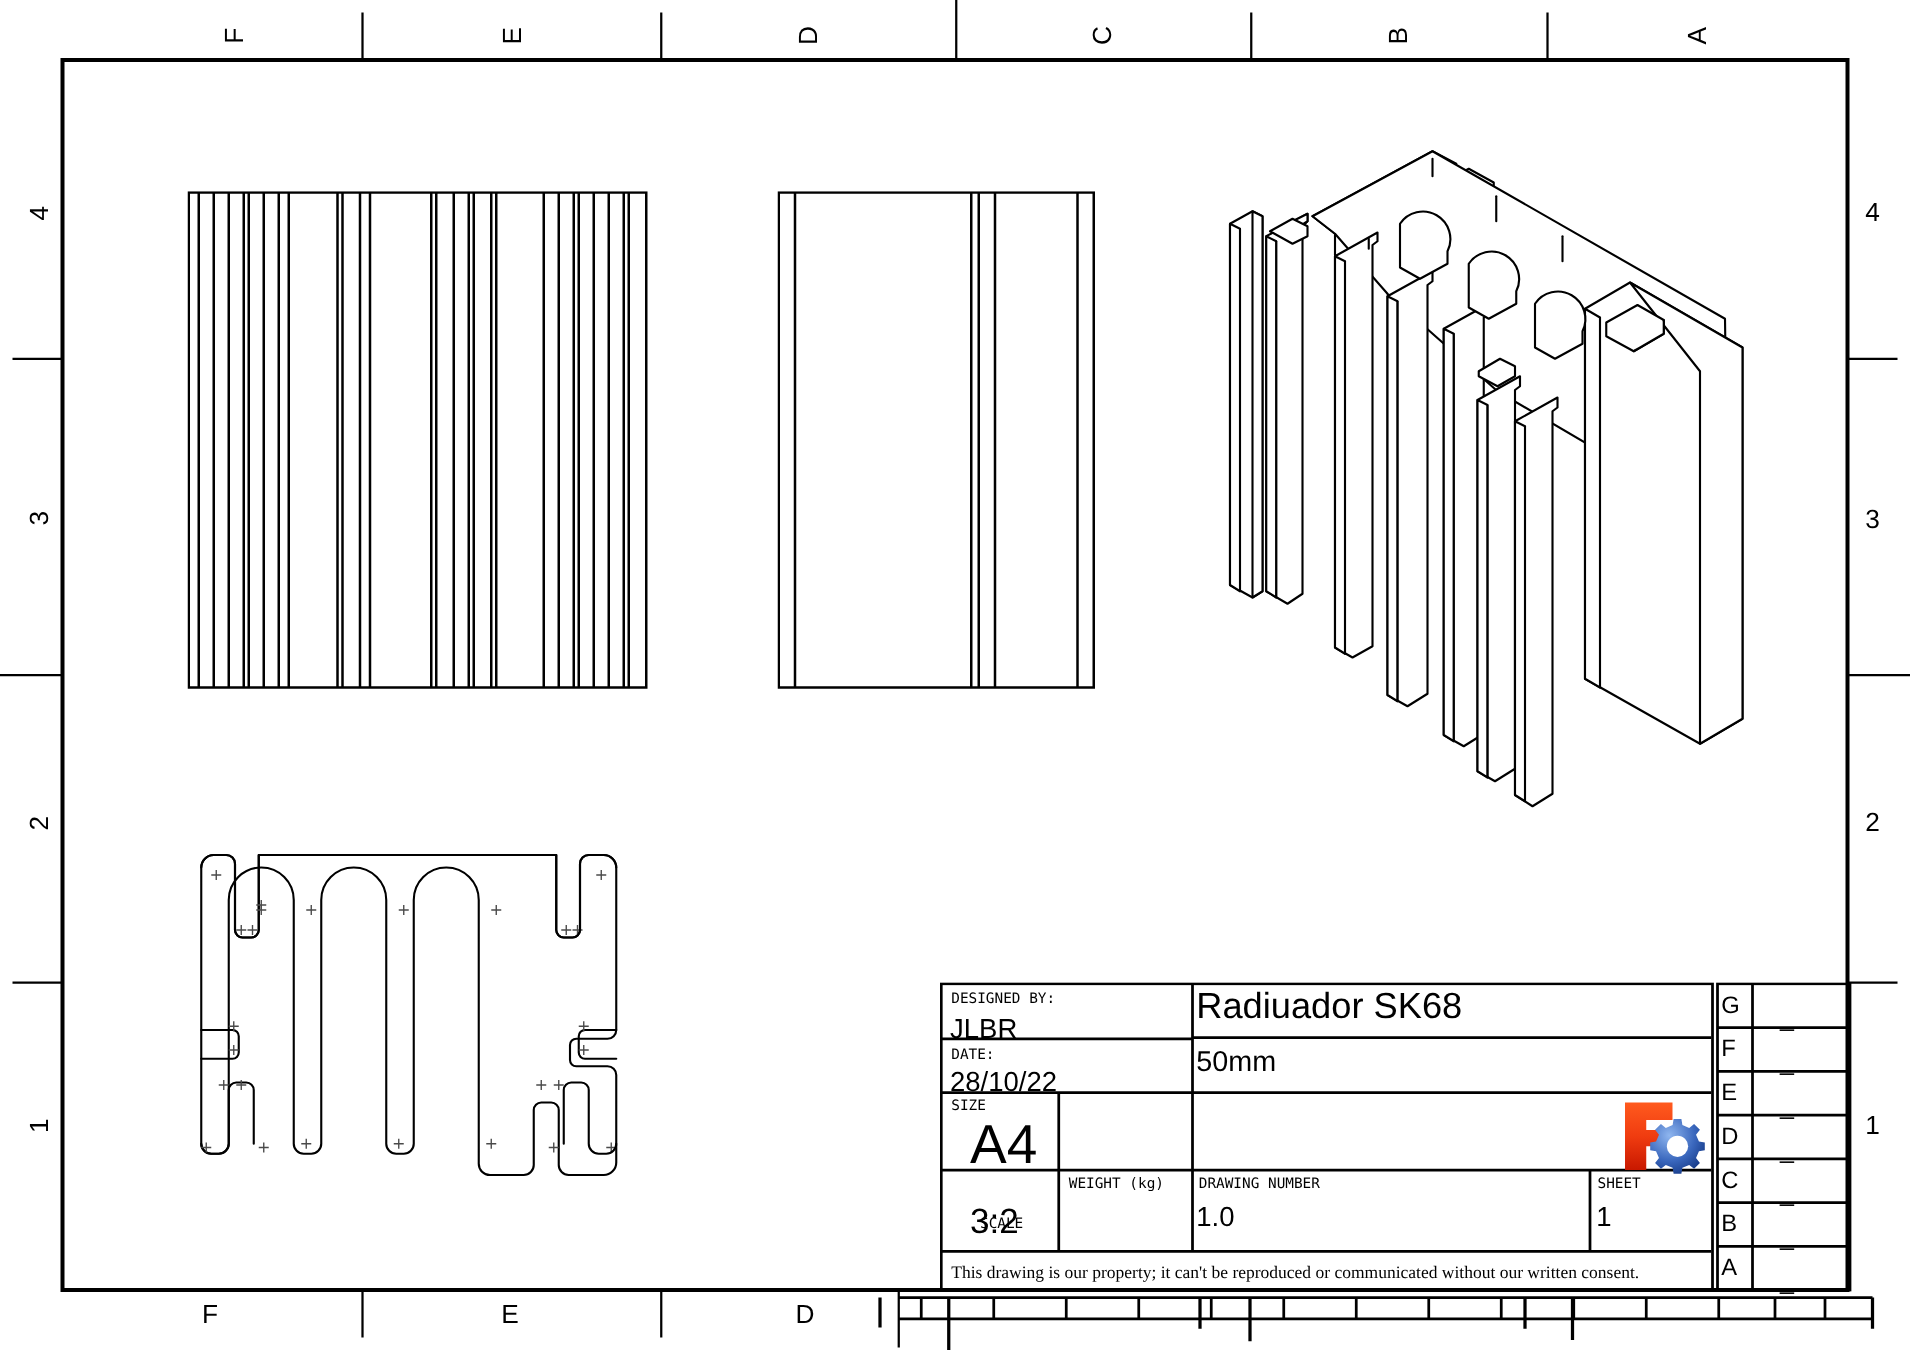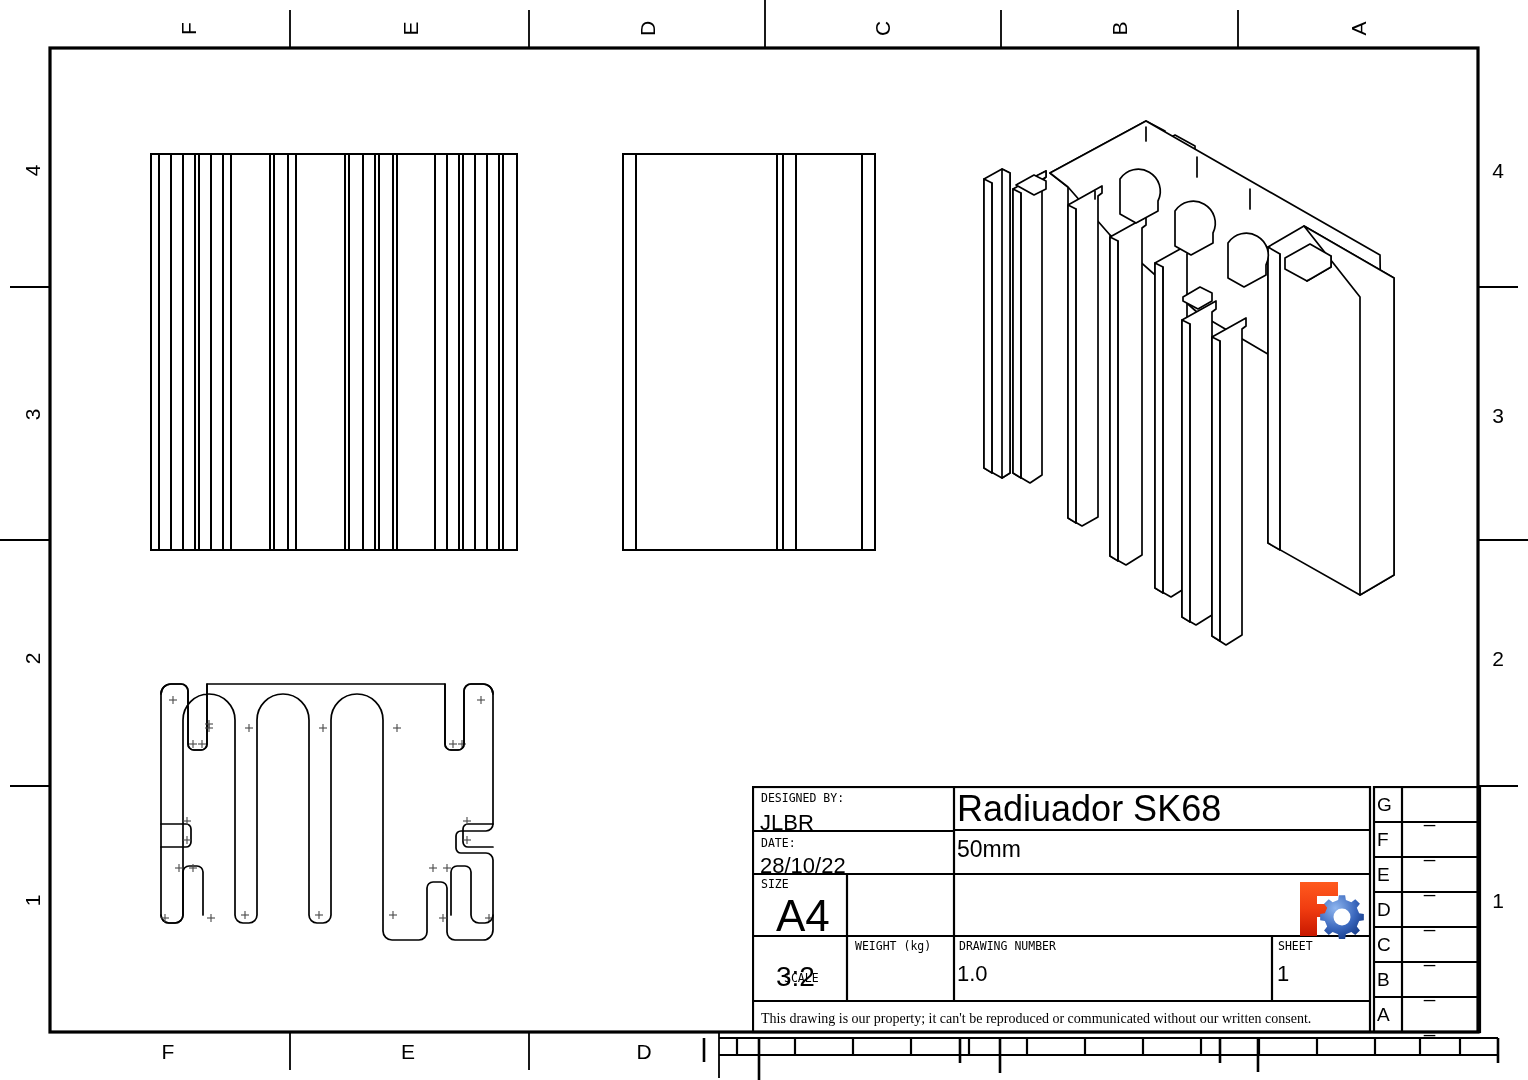--- a/index.html
+++ b/index.html
@@ -489,21 +489,21 @@
 
   <div class="lbl" style="left:855px;top:941px;">WEIGHT (kg)</div>
   <div class="val" style="left:858px;top:963px;font-size:22px;"></div>
 
   <div class="lbl" style="left:959px;top:941px;">DRAWING NUMBER</div>
   <div class="val" style="left:957px;top:963px;font-size:22px;">1.0</div>
 
   <div class="lbl" style="left:1278px;top:941px;">SHEET</div>
   <div class="val" style="left:1277px;top:963px;font-size:22px;">1</div>
 
-  <div class="val" style="left:957px;top:791px;font-size:36px;">Radiuador SK68</div>
+  <div class="val" style="left:957px;top:791px;font-size:29px;">Radiuador SK68</div>
   <div class="val" style="left:957px;top:838px;font-size:23px;">50mm</div>
 
   <div class="notice" style="left:761px;top:1012px;">This drawing is our property; it can't be reproduced or communicated without our written consent.</div>
 
   <div class="rev-letter" style="left:1377px;top:795px;">G</div>
   <div class="rev-dash" style="left:1424px;top:805px;">_</div>
   <div class="rev-letter" style="left:1377px;top:830px;">F</div>
   <div class="rev-dash" style="left:1424px;top:840px;">_</div>
   <div class="rev-letter" style="left:1377px;top:865px;">E</div>
   <div class="rev-dash" style="left:1424px;top:875px;">_</div>

